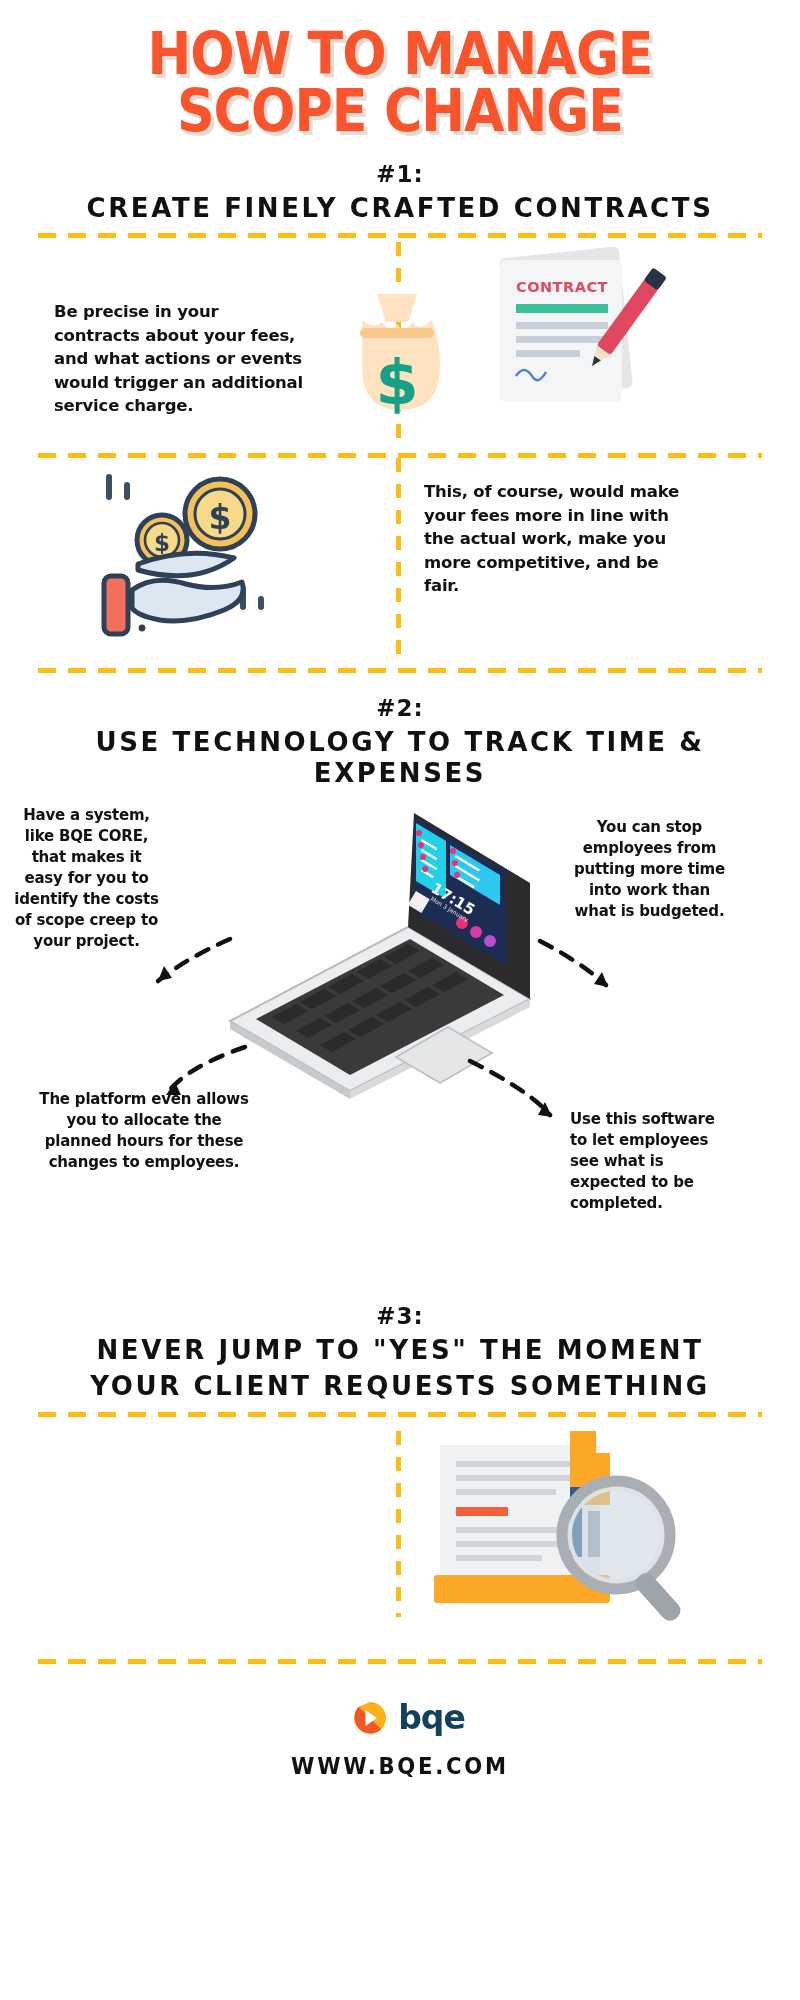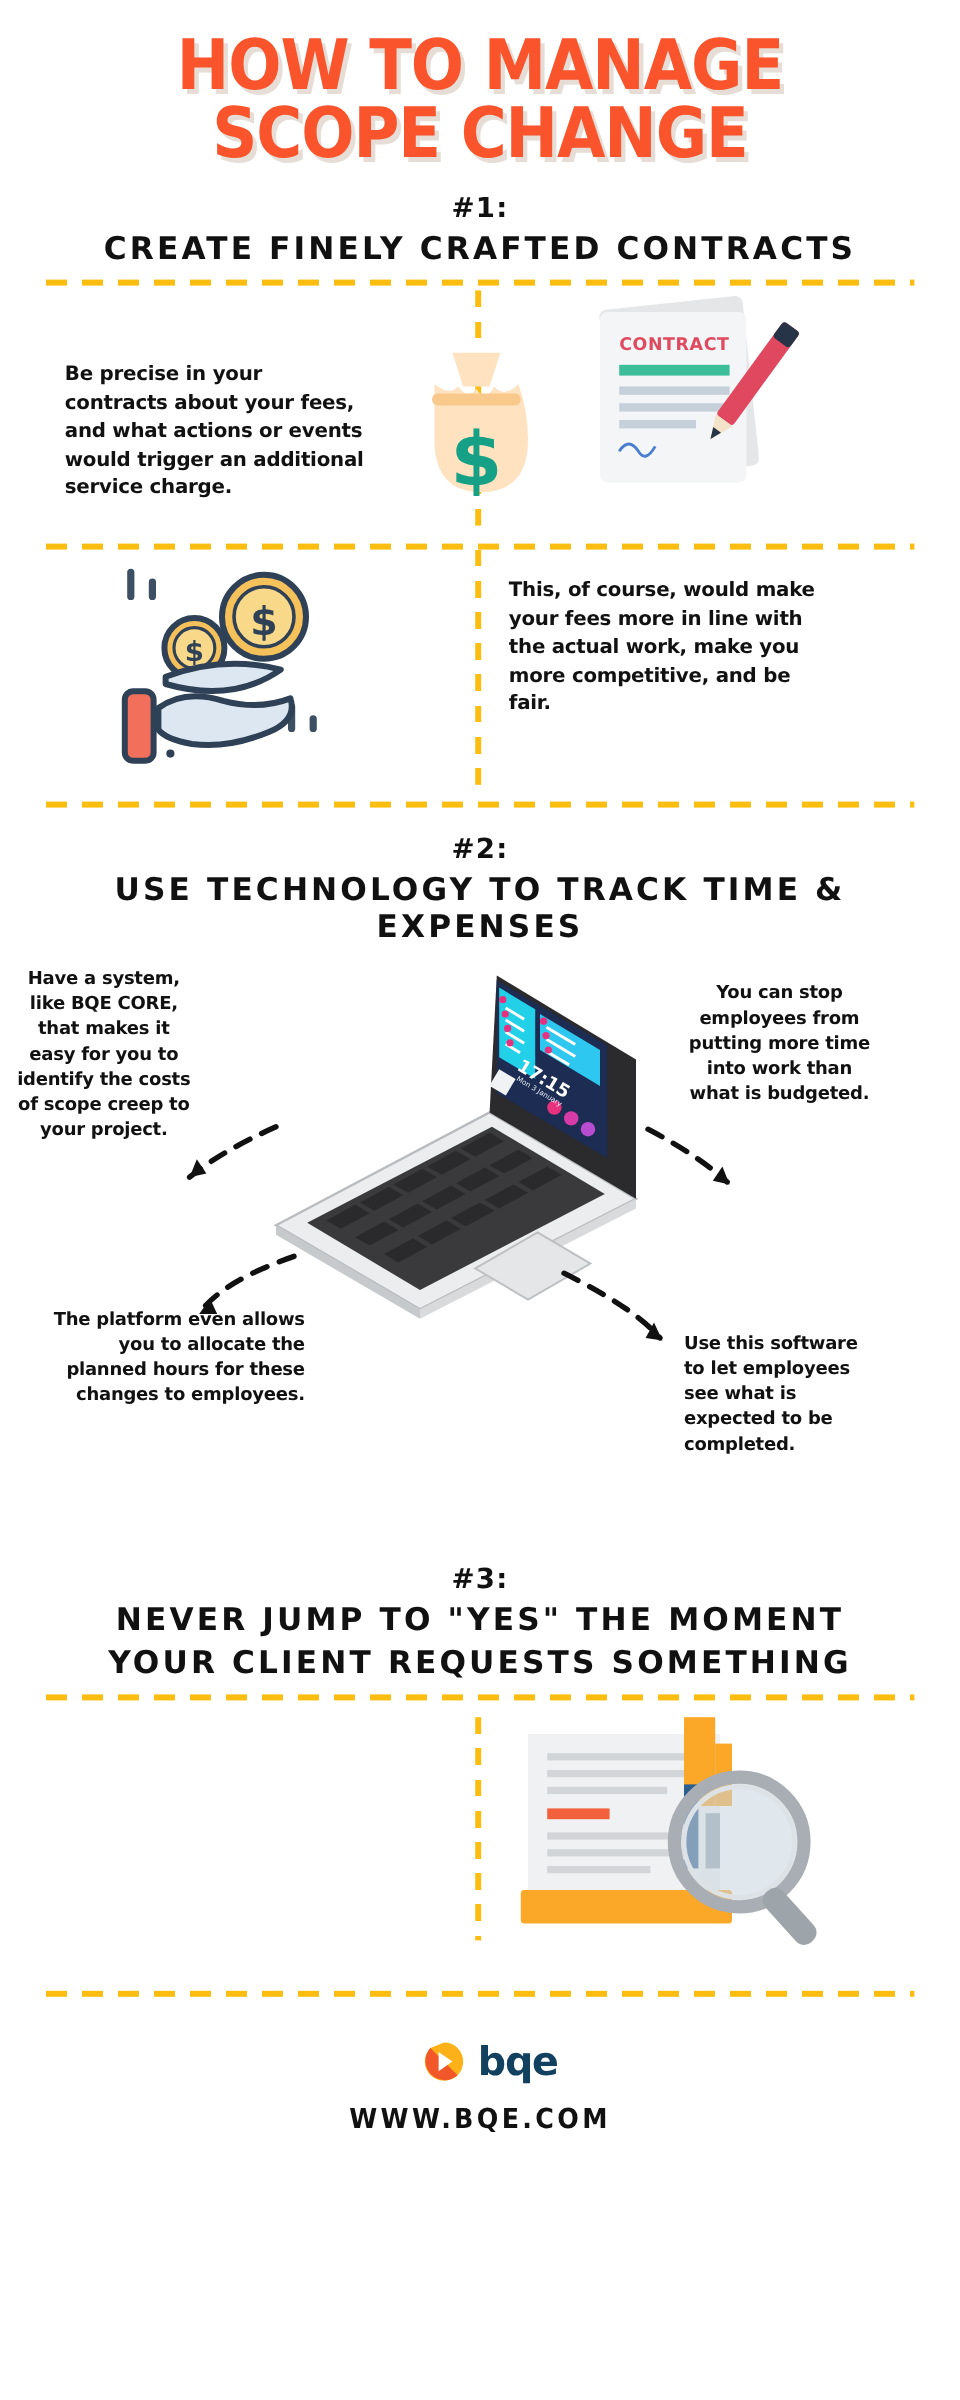--- a/index.html
+++ b/index.html
@@ -157,21 +157,21 @@
   <div>
     <div class="num">#2:</div>
     <div class="head">USE TECHNOLOGY TO TRACK TIME &amp; EXPENSES</div>
 
     <div class="row" style="height:510px;">
 
       <div class="abs copy sm" style="left:14px;top:16px;width:145px;text-align:center;">Have a system, like BQE CORE, that makes it easy for you to identify the costs of scope creep to your project.</div>
 
       <div class="abs copy sm" style="left:572px;top:28px;width:155px;text-align:center;">You can stop employees from putting more time into work than what is budgeted.</div>
 
-      <div class="abs copy sm" style="left:34px;top:300px;width:220px;text-align:right;">The platform even allows you to allocate the planned hours for these changes to employees.</div>
+      <div class="abs copy sm" style="left:34px;top:300px;width:220px;text-align:center;">The platform even allows you to allocate the planned hours for these changes to employees.</div>
 
       <div class="abs copy sm" style="left:570px;top:320px;width:160px;">Use this software to let employees see what is expected to be completed.</div>
 
       <div class="abs" style="left:200px;top:10px;">
         <svg width="340" height="300" viewBox="0 0 340 300">
 
           <path d="M30 222 L208 128 L330 200 L150 292 Z" fill="#ECEDEE" stroke="#B9BCBF" stroke-width="2"></path>
           <path d="M30 222 L150 292 L150 300 L30 230 Z" fill="#C7CACC"></path>
           <path d="M150 292 L330 200 L330 208 L150 300 Z" fill="#D8DADC"></path>
 

